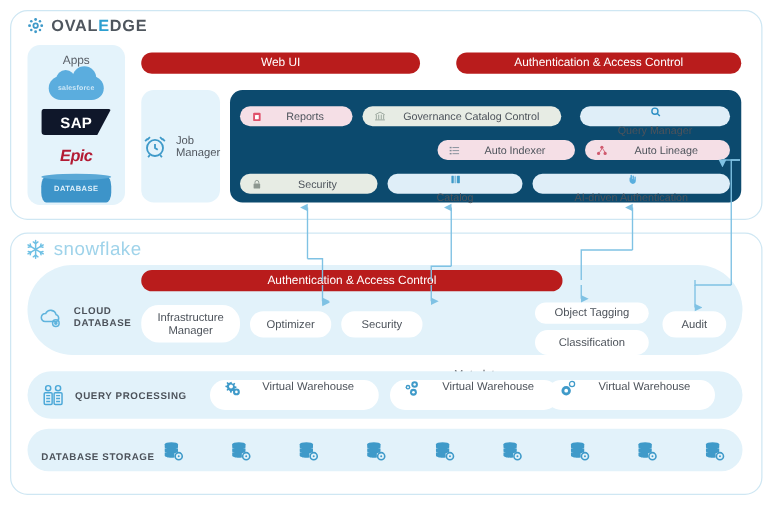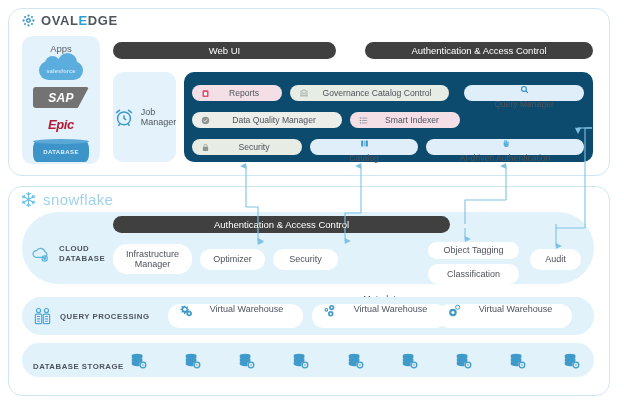--- a/index.html
+++ b/index.html
@@ -32,30 +32,30 @@
             justify-content:center;font-size:9px;font-weight:700;letter-spacing:.3px;}
   #app-salesforce{background:transparent;position:relative;}
   .sf-cloud{position:absolute;left:6px;top:1px;width:44px;height:19px;background:#5badde;
             border-radius:11px;}
   .sf-cloud:before{content:"";position:absolute;left:6px;top:-5px;width:15px;height:15px;
             background:#5badde;border-radius:50%;}
   .sf-cloud:after{content:"";position:absolute;left:19px;top:-8px;width:19px;height:19px;
             background:#5badde;border-radius:50%;}
   .sf-text{position:relative;z-index:2;color:#cfe8f7;font-size:5.5px;font-weight:600;
            letter-spacing:.2px;}
-  #app-sap{background:#737373;color:#fff;font-size:12px;font-style:italic;
+  #app-sap{background:#0f172a;color:#fff;font-size:12px;
            clip-path:polygon(0 0,100% 0,80% 100%,0 100%);}
   #app-epic{color:#b31b34;font-size:13px;font-style:italic;font-weight:800;letter-spacing:-.4px;}
   #app-database{background:#3d94c9;color:#dff0fa;font-size:6px;border-radius:4px/8px;
                 position:relative;letter-spacing:.4px;}
   #app-database:before{content:"";position:absolute;left:0;top:-2px;width:56px;height:5px;
                        background:#5aa8d6;border-radius:50%;}
 
   
-  .bluebar{position:absolute;height:17px;border-radius:9px;background:#404040;
+  .bluebar{position:absolute;height:17px;border-radius:9px;background:#b91c1c;
            color:#fff;font-size:9.5px;display:flex;align-items:center;justify-content:center;}
   #web-ui-bar{left:113px;top:42px;width:223px;}
   #oe-auth-bar{left:365px;top:42px;width:228px;}
   #sf-auth-bar{left:113px;top:216px;width:337px;}
 
   
   #job-manager{position:absolute;left:113px;top:72px;width:63px;height:90px;
                background:#e4f3fb;border-radius:10px;display:flex;
                align-items:center;justify-content:center;gap:6px;}
   #job-manager-label{font-size:9px;color:#50565e;}
@@ -213,44 +213,46 @@
     <div class="pill bluep" id="pill-query-manager">
       <span class="ico">
         <svg width="9" height="9" viewBox="0 0 24 24" fill="none" stroke="#2d8fc4" stroke-width="3">
           <circle cx="10.5" cy="10.5" r="6.5"></circle>
             <path d="M15.5 15.5 21 21"></path>
         </svg>
       </span>
       <span class="ptxt">Query Manager</span>
     </div>
 
-    <div class="pill greyg" id="pill-dqm">
-      <span class="ico">
-        <svg width="9" height="9" viewBox="0 0 24 24">
-            <circle cx="12" cy="12" r="10" fill="#8d9790"></circle>
-            <path d="M7.5 12.3l3 3 6-6.4" fill="none" stroke="#fff" stroke-width="2.2"></path>
-          </svg>
-      </span>
-      <span class="ptxt">Data Quality Manager</span>
-    </div>
 
     <div class="pill pink" id="pill-smart-indexer">
       <span class="ico">
         <svg width="9" height="9" viewBox="0 0 24 24" fill="#7f8b96">
           <rect x="2" y="4" width="4" height="3"></rect>
             <rect x="2" y="10.5" width="4" height="3"></rect>
             <rect x="2" y="17" width="4" height="3"></rect>
           <rect x="8" y="4.6" width="14" height="1.9"></rect>
             <rect x="8" y="11.1" width="14" height="1.9"></rect>
             <rect x="8" y="17.6" width="14" height="1.9"></rect>
         </svg>
       </span>
-      <span class="ptxt">Smart Indexer</span>
-    </div>
-
+      <span class="ptxt">Auto Indexer</span>
+    </div>
+
+    <div class="pill pink" id="pill-auto-lineage">
+      <span class="ico">
+        <svg width="9" height="9" viewBox="0 0 24 24" fill="#d05a6e">
+          <circle cx="12" cy="5" r="3.4"></circle>
+            <circle cx="5" cy="18" r="3.4"></circle>
+            <circle cx="19" cy="18" r="3.4"></circle>
+          <path d="M11.2 8.2 6.2 15.2l1.4 1 5-7zM12.8 8.2l5 7 1.4-1-5-7z"></path>
+        </svg>
+      </span>
+      <span class="ptxt">Auto Lineage</span>
+    </div>
 
     <div class="pill green" id="pill-security">
       <span class="ico">
         <svg width="9" height="9" viewBox="0 0 24 24" fill="none" stroke="#8d9790" stroke-width="2">
           <rect x="5" y="10" width="14" height="11" rx="2" fill="#8d9790" stroke="none"></rect>
           <path d="M8 10V7.5a4 4 0 0 1 8 0V10"></path>
         </svg>
       </span>
       <span class="ptxt">Security</span>
     </div>

